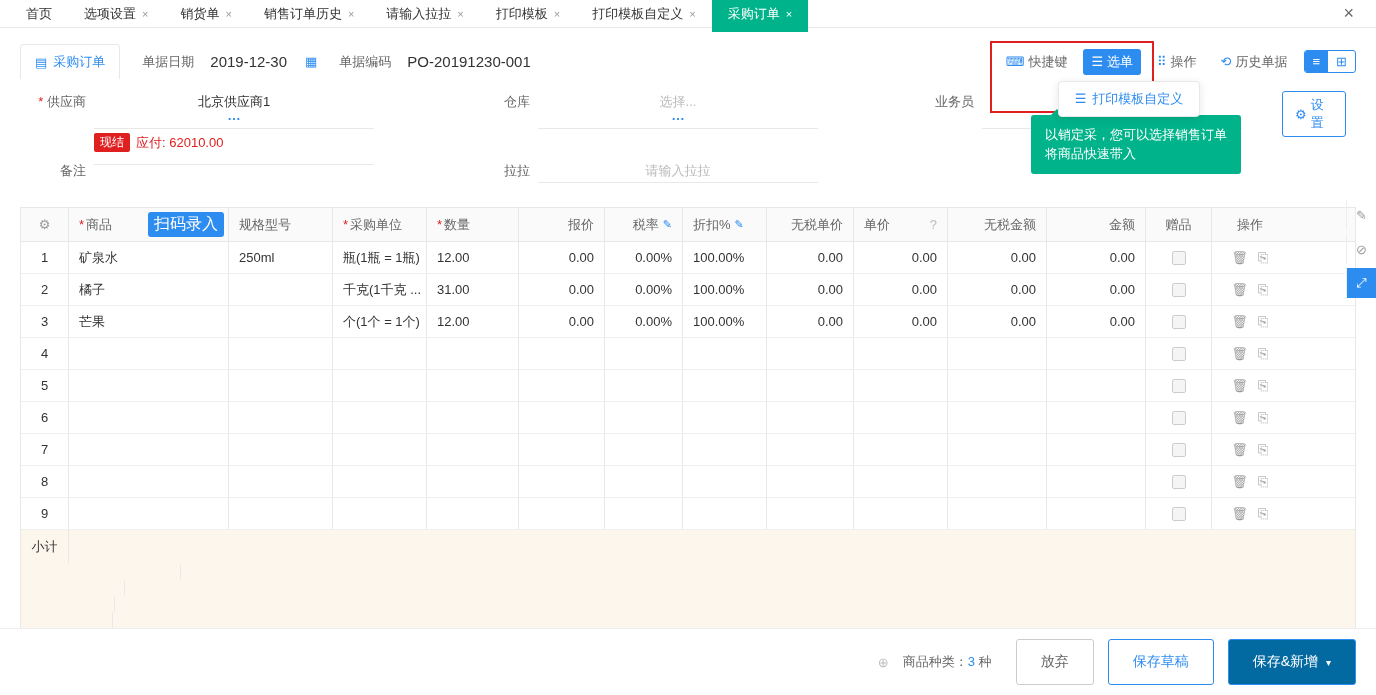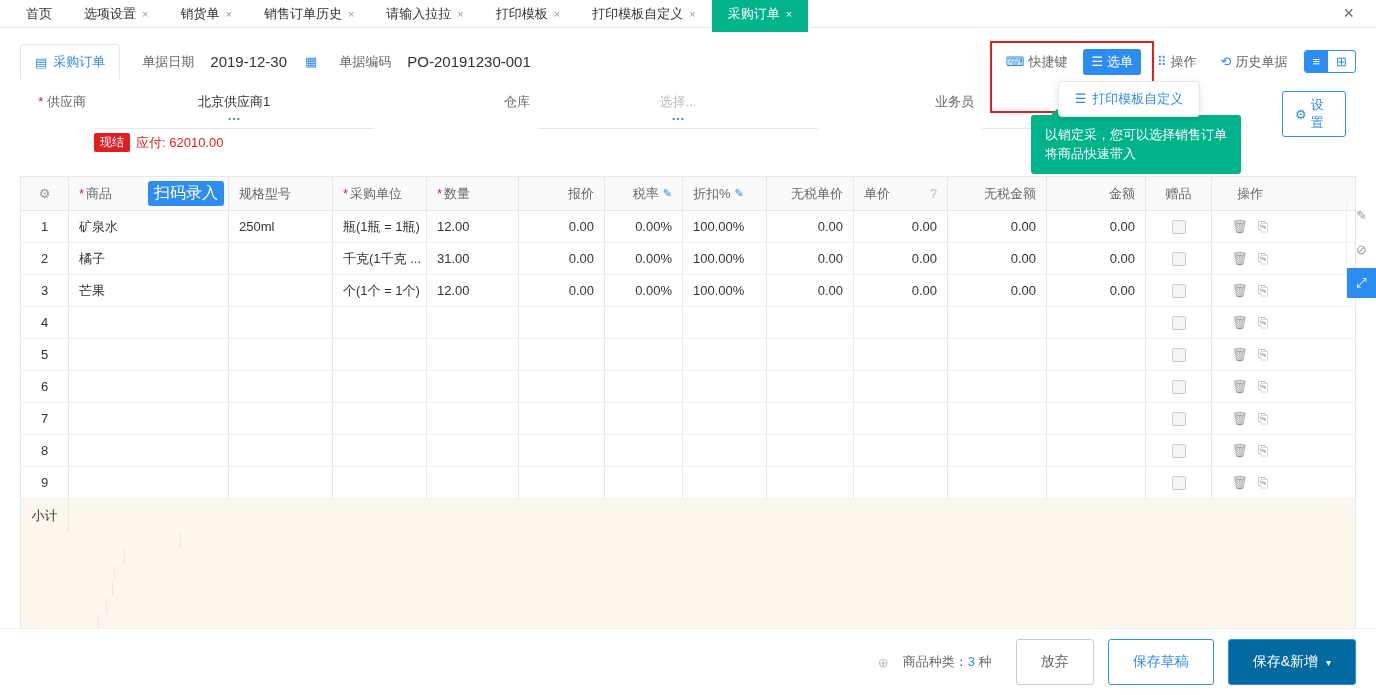--- a/index.html
+++ b/index.html
@@ -196,20 +196,32 @@
       <div class="field-input" style="min-width:260px;">
         <span class="field-placeholder">选择...</span>
         <span class="green-dots">⋯</span>
       </div>
     </div>
     <div class="settings-btn" style="margin-left:auto;">
       <span>⚙</span>
       <span>设置</span>
     </div>
   </div>
+  <div class="form-row">
+    <div class="form-field">
+      <div class="field-label">备注</div>
+      <div class="field-input"></div>
+    </div>
+    <div class="form-field" style="margin-left:60px;">
+      <div class="field-label">拉拉</div>
+      <div class="field-input">
+        <span class="field-placeholder">请输入拉拉</span>
+      </div>
+    </div>
+  </div>
 </div>
 
 <div class="table-wrap">
   <div class="thead">
     <div class="th col-idx">
         <span class="gear-icon">⚙</span>
       </div>
     <div class="th col-prod">
         <span class="req-star">*</span>
         <span>商品</span>

